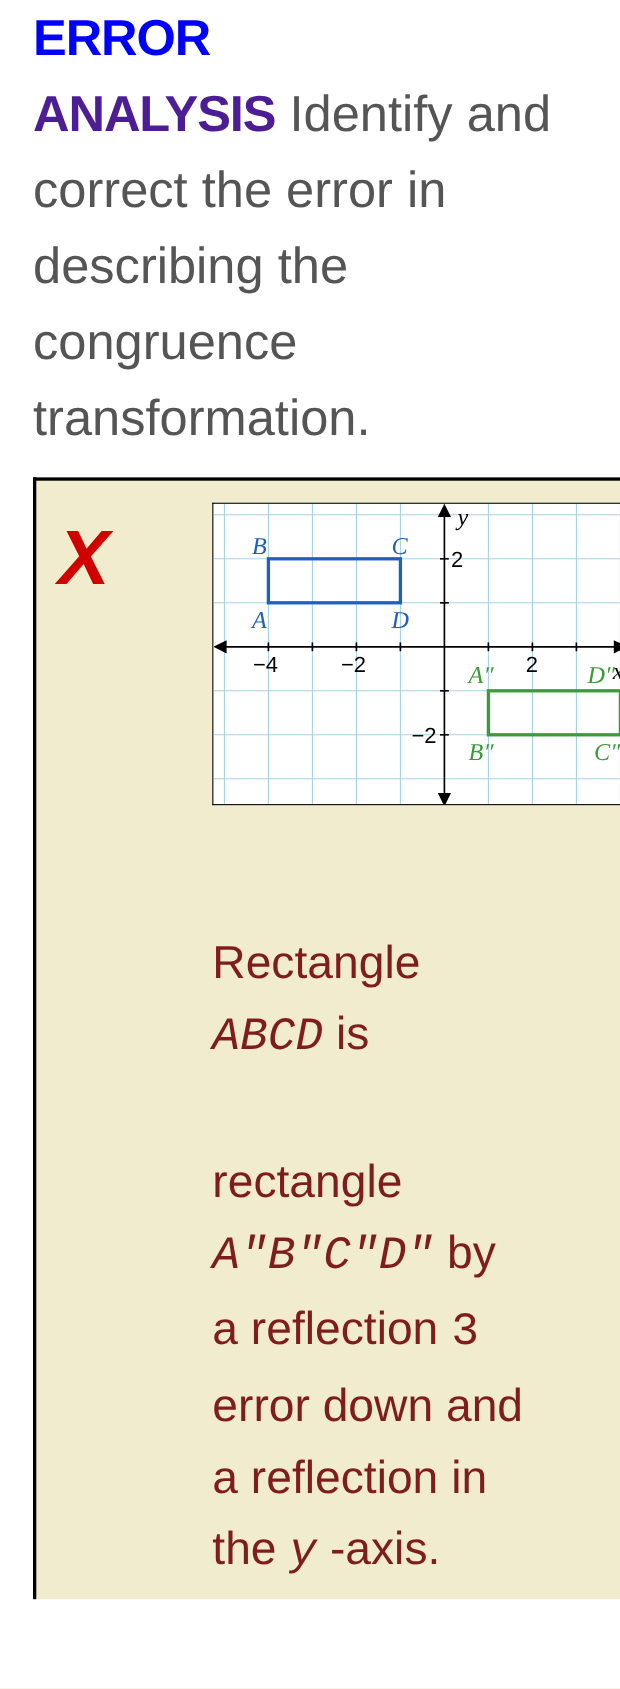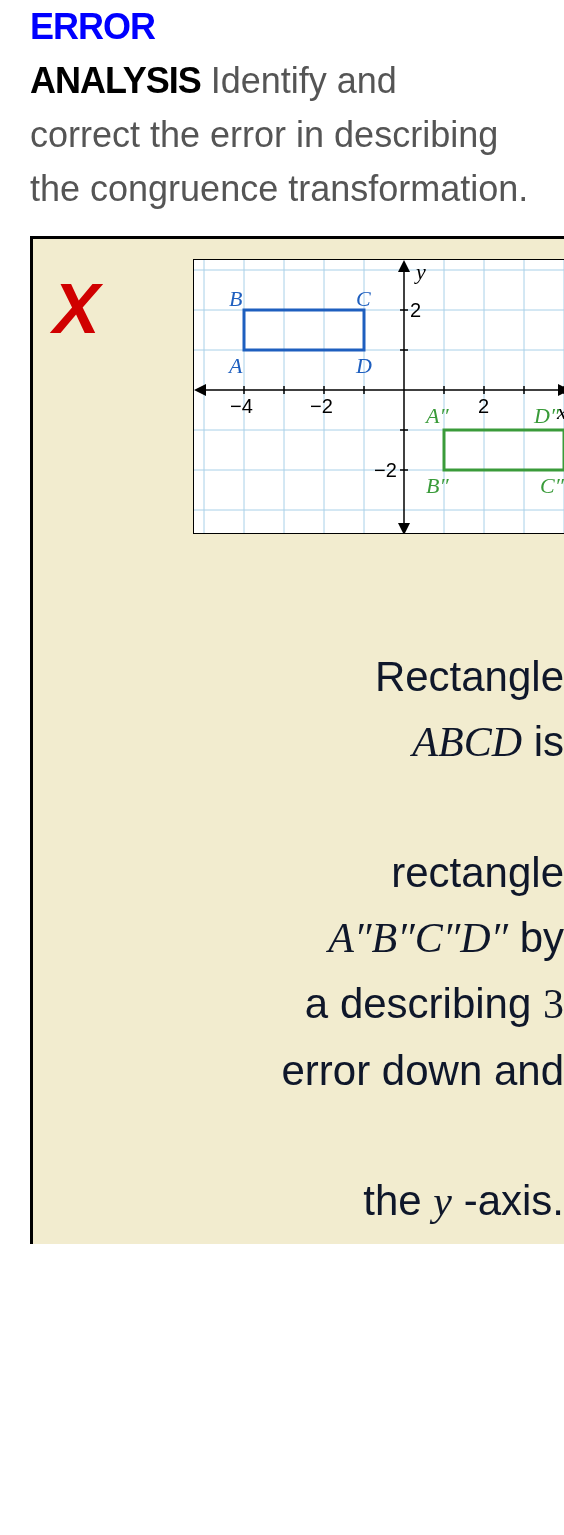--- a/index.html
+++ b/index.html
@@ -7,31 +7,31 @@
       padding: 0;
       box-sizing: border-box;
     }
     body {
       font-family: Arial, Helvetica, sans-serif;
       background: #fff;
       width: 564px;
     }
     .header-text {
       padding: 0 30px 20px 30px;
-      font-size: 36px;
+      font-size: 46px;
       line-height: 1.5;
       color: #555;
     }
     .header-text .error {
       color: #0000ff;
       font-weight: bold;
       letter-spacing: -1px;
     }
     .header-text .analysis {
-      color: #000000;
+      color: #4c1d95;
       font-weight: bold;
       letter-spacing: -1px;
       text-align: center;
     }
     .solution-box {
       margin-left: 30px;
       border: 3px solid #000;
       border-right: none;
       border-bottom: none;
       background: #f2eccf;
@@ -60,25 +60,24 @@
       overflow: hidden;
     }
     .graph-svg {
       display: block;
     }
     .description {
       margin-top: 110px;
       padding-left: 140px;
       font-size: 42px;
       line-height: 1.55;
-      color: #0f172a;
-      text-align: right;
+      color: #7f1d1d;
     }
     .description .math {
-      font-family: Liberation Serif, serif;
+      font-family: Liberation Mono, monospace;
       font-style: italic;
     }
   </style>
 </head>
 <body>
 
 <div class="header-text">
   <span class="error">ERROR</span><br>
   <span class="analysis">ANALYSIS</span><span> Identify and</span><br>
   <span>correct the error in describing the congruence transformation.</span>
@@ -165,18 +164,18 @@
       </g>
     </svg>
   </div>
 
   <div class="description">
     <span>Rectangle</span><br>
     <span class="math">ABCD</span><span> is</span><br>
     <br>
     <span>rectangle</span><br>
     <span class="math">A″B″C″D″</span><span> by</span><br>
-    <span>a describing </span><span class="math" style="font-style:normal;">3</span><br>
+    <span>a reflection </span><span class="math" style="font-style:normal;">3</span><br>
     <span>error down and</span><br>
-    <br>
+    <span>a reflection in</span><br>
     <span>the </span><span class="math">y</span><span> -axis.</span>
   </div>
 </div>
 
 </body></html>

